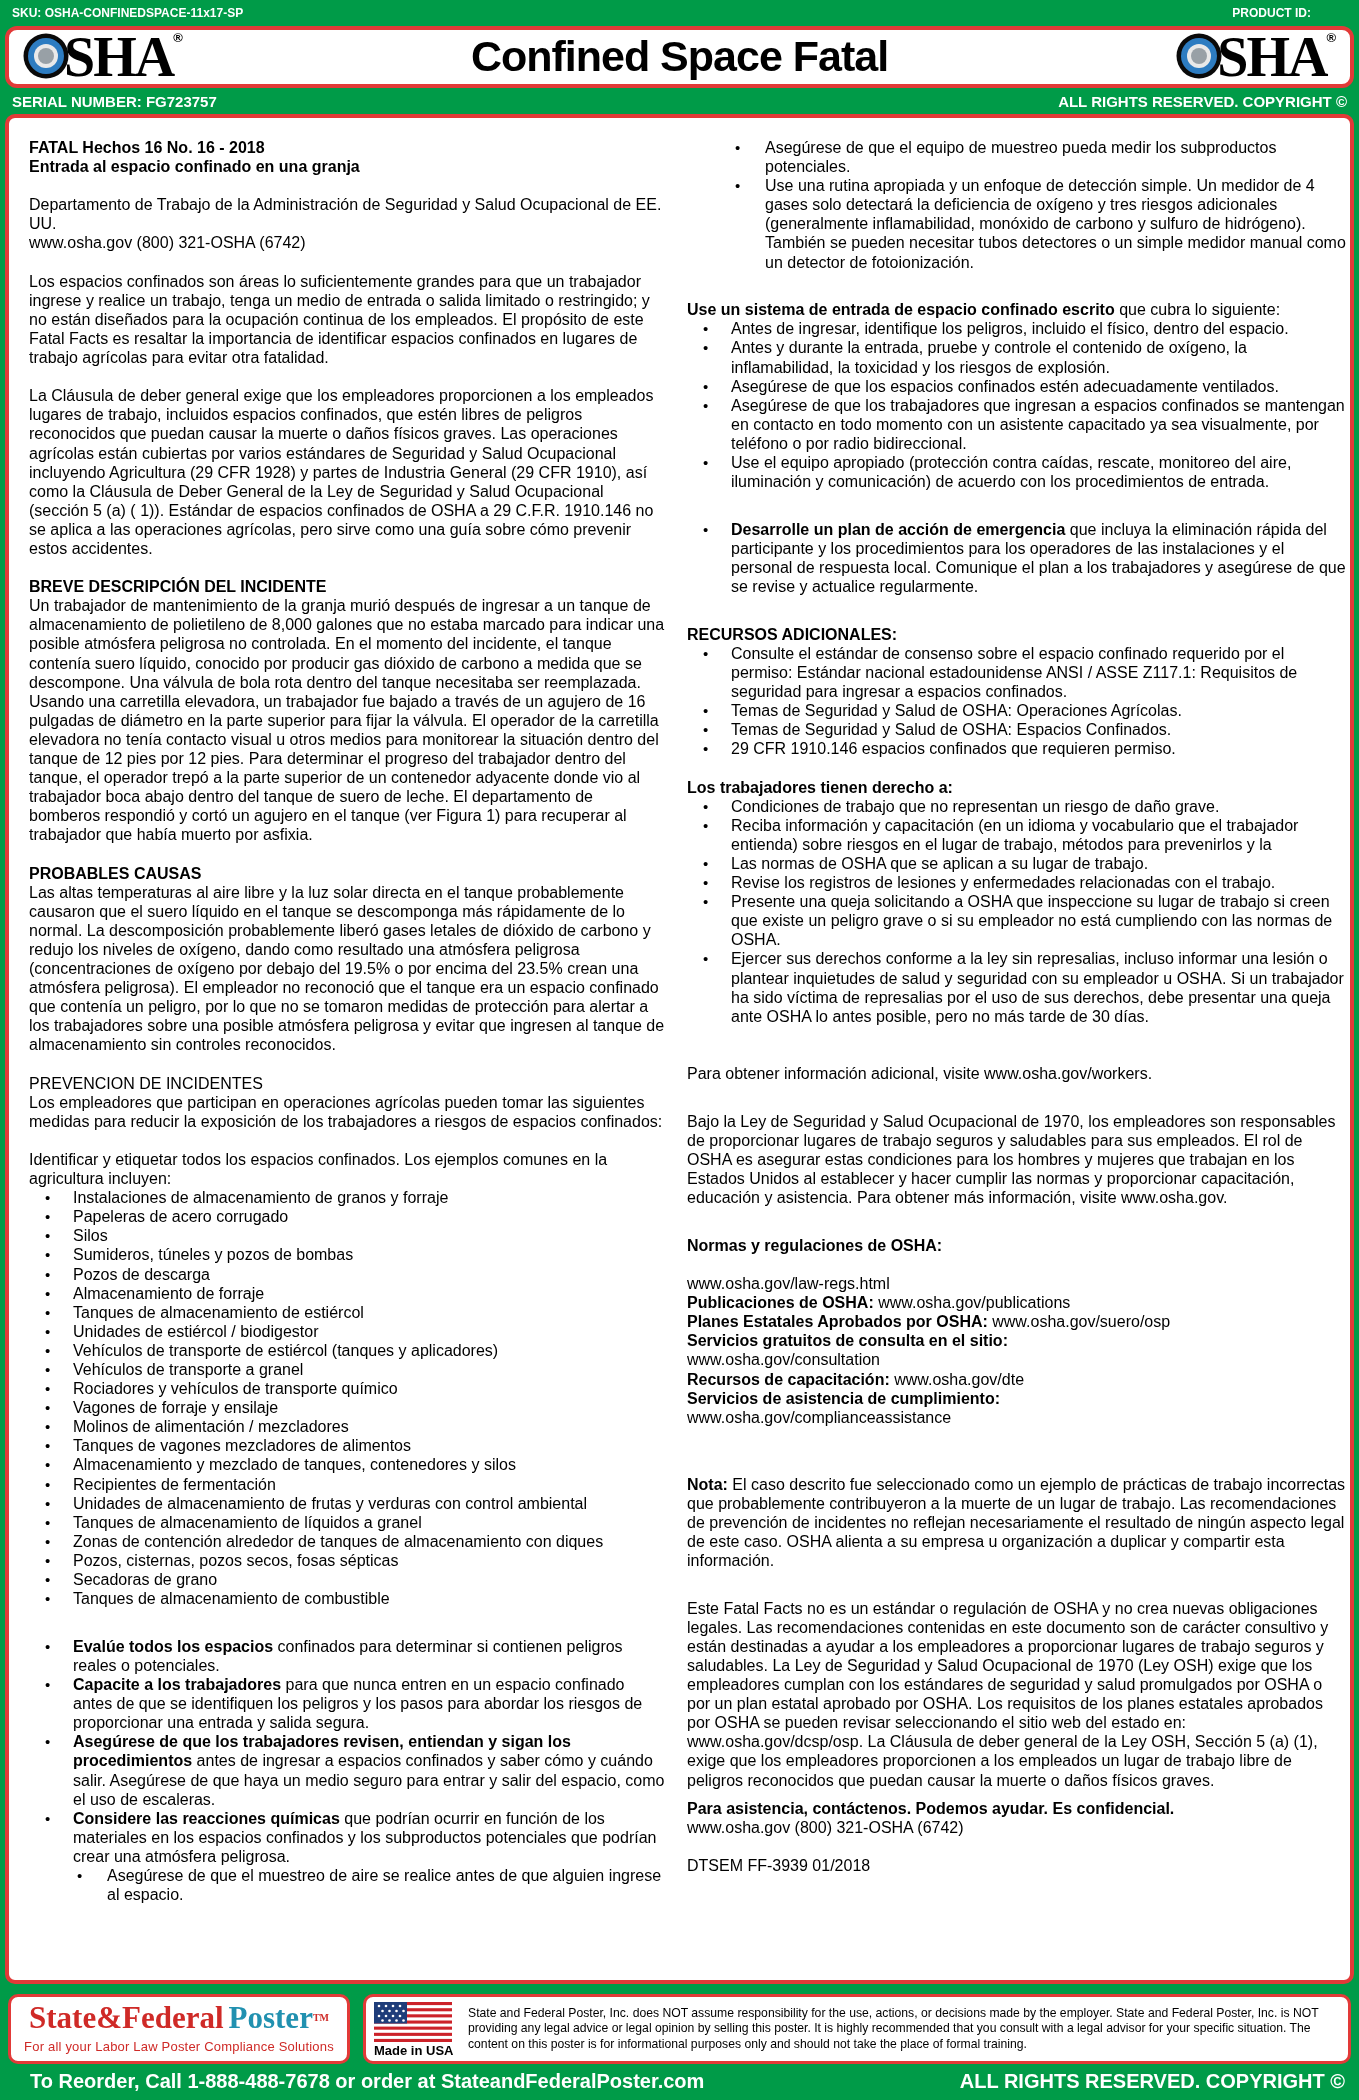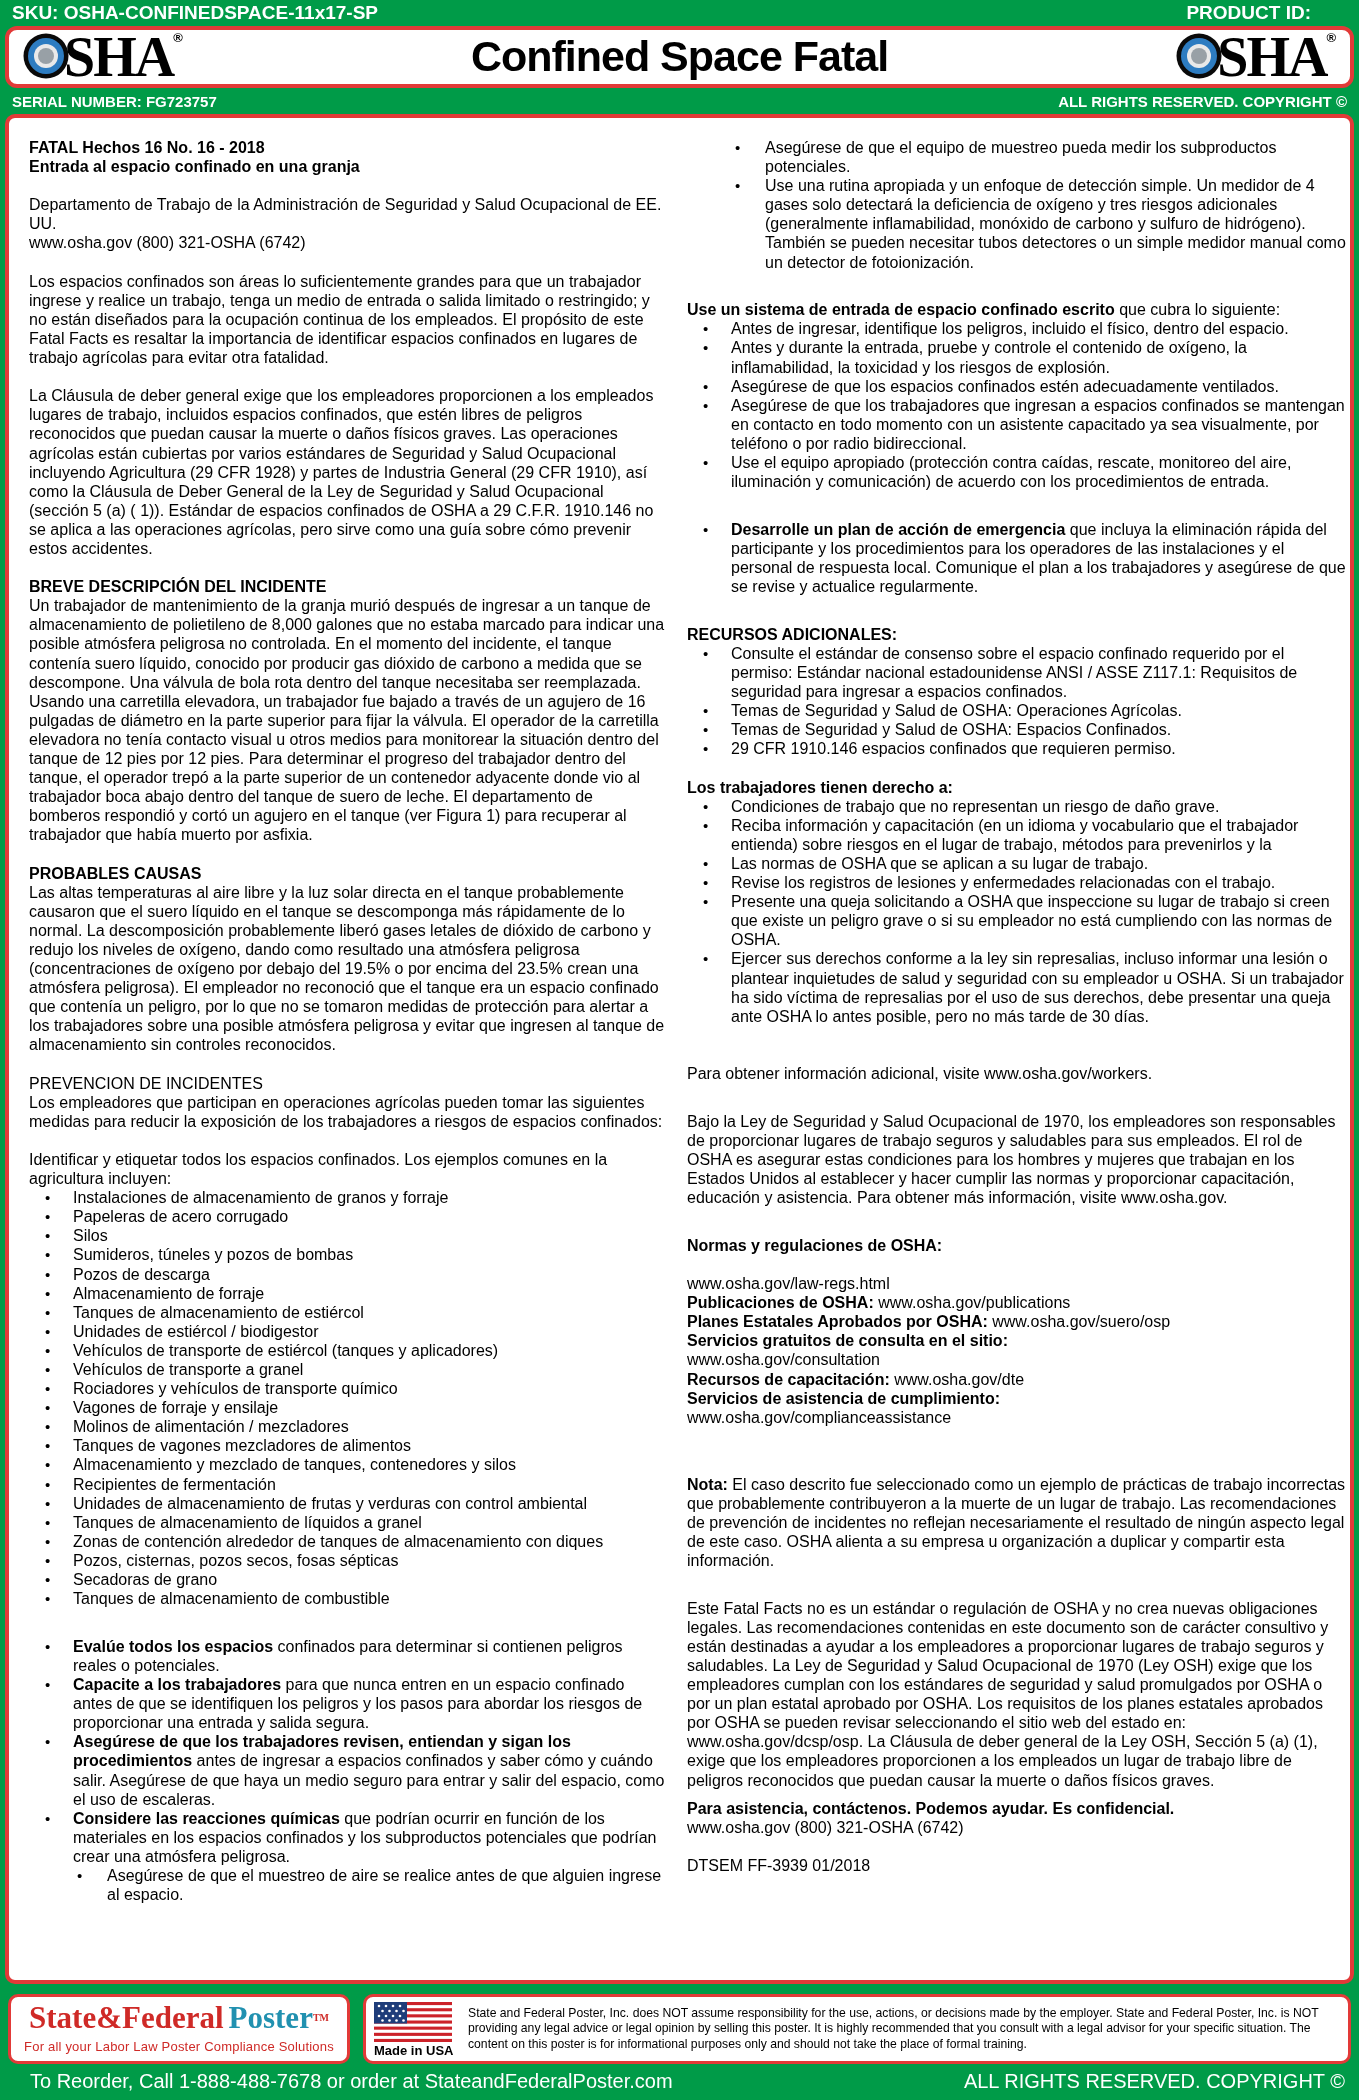--- a/index.html
+++ b/index.html
@@ -8,21 +8,21 @@
     --text_black:#000000; --white:#ffffff;
   }
   *{box-sizing:border-box;}
   html,body{margin:0;padding:0;}
   body{
     width:1359px;height:2100px;background:var(--green);
     font-family:"Liberation Sans",sans-serif;color:#000;position:relative;overflow:hidden;
   }
   
   .topbar{height:26px;display:flex;justify-content:space-between;align-items:center;
-    padding:0 12px;color:#fff;font-weight:bold;font-size:19px;}
+    padding:0 12px;color:#fff;font-weight:bold;font-size:12px;}
   .topbar .pid{margin-right:36px;}
   
   .banner{margin:0 5px;height:62px;background:#fff;border:4px solid var(--border_red);
     border-radius:12px;position:relative;display:flex;align-items:center;
     justify-content:space-between;padding:0 14px;}
   .banner-title{position:absolute;left:50%;top:50%;transform:translate(-50%,-52%);
     font-size:43px;font-weight:bold;letter-spacing:-1px;white-space:nowrap;}
   .osha-logo{display:flex;align-items:center;line-height:1;}
   .osha-word{font-family:"Liberation Serif",serif;font-weight:bold;font-size:56px;
     letter-spacing:-2px;margin-left:-5px;line-height:1;}
@@ -57,21 +57,21 @@
     border-radius:10px;display:flex;align-items:center;gap:8px;padding:2px 10px 2px 8px;}
   .flag-wrap{width:86px;text-align:left;flex:none;}
   .made-usa{font-size:13px;font-weight:bold;line-height:13px;margin-top:-2px;}
   .fl-white{fill:#fff}.fl-red{fill:var(--flag_red)}.fl-blue{fill:var(--flag_blue)}.fl-star{fill:#fff}
   .disclaimer-text{font-size:12.2px;line-height:15.2px;}
   .notice-box{width:392px;height:70px;background:#fff;border:3px solid var(--border_red);
     border-radius:10px;display:flex;align-items:center;justify-content:center;flex:none;}
   .notice-text{color:var(--notice_red);font-size:27px;font-weight:bold;letter-spacing:0.5px;}
   .footer-bar{position:absolute;left:0;right:0;bottom:0;height:32px;display:flex;
     justify-content:space-between;align-items:center;padding:0 14px 6px 30px;
-    color:#fff;font-weight:normal;font-size:20px;}
+    color:#fff;font-weight:bold;font-size:20px;}
 </style>
 </head>
 <body>
 
 <div class="topbar">
   <span>SKU: OSHA-CONFINEDSPACE-11x17-SP</span>
   <span class="pid">PRODUCT ID:</span>
 </div>
 
 <div class="banner">

